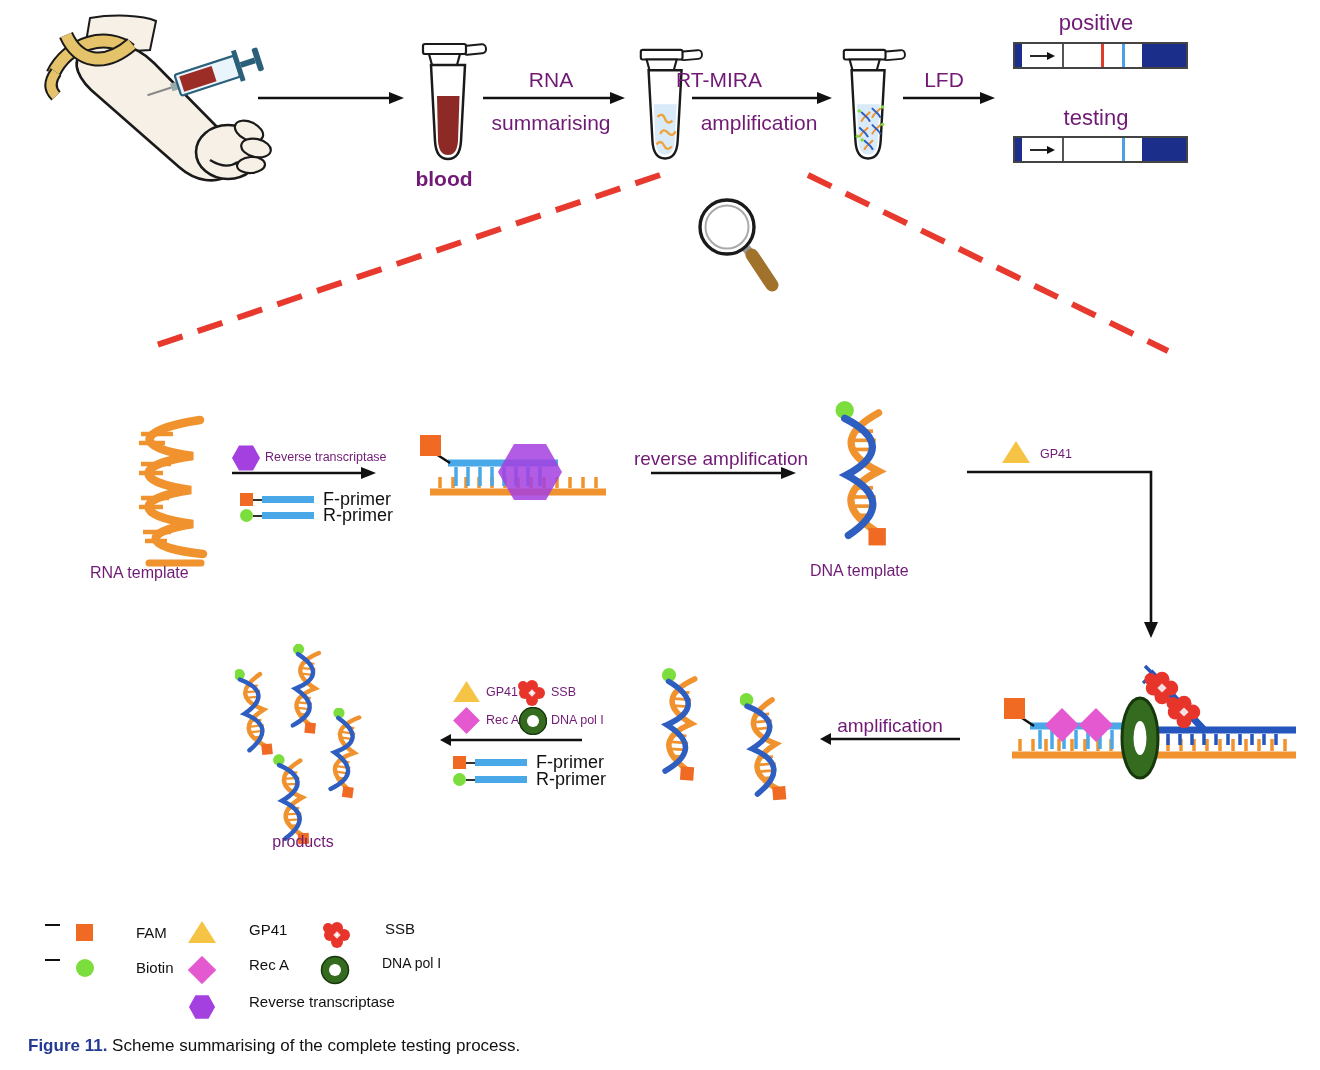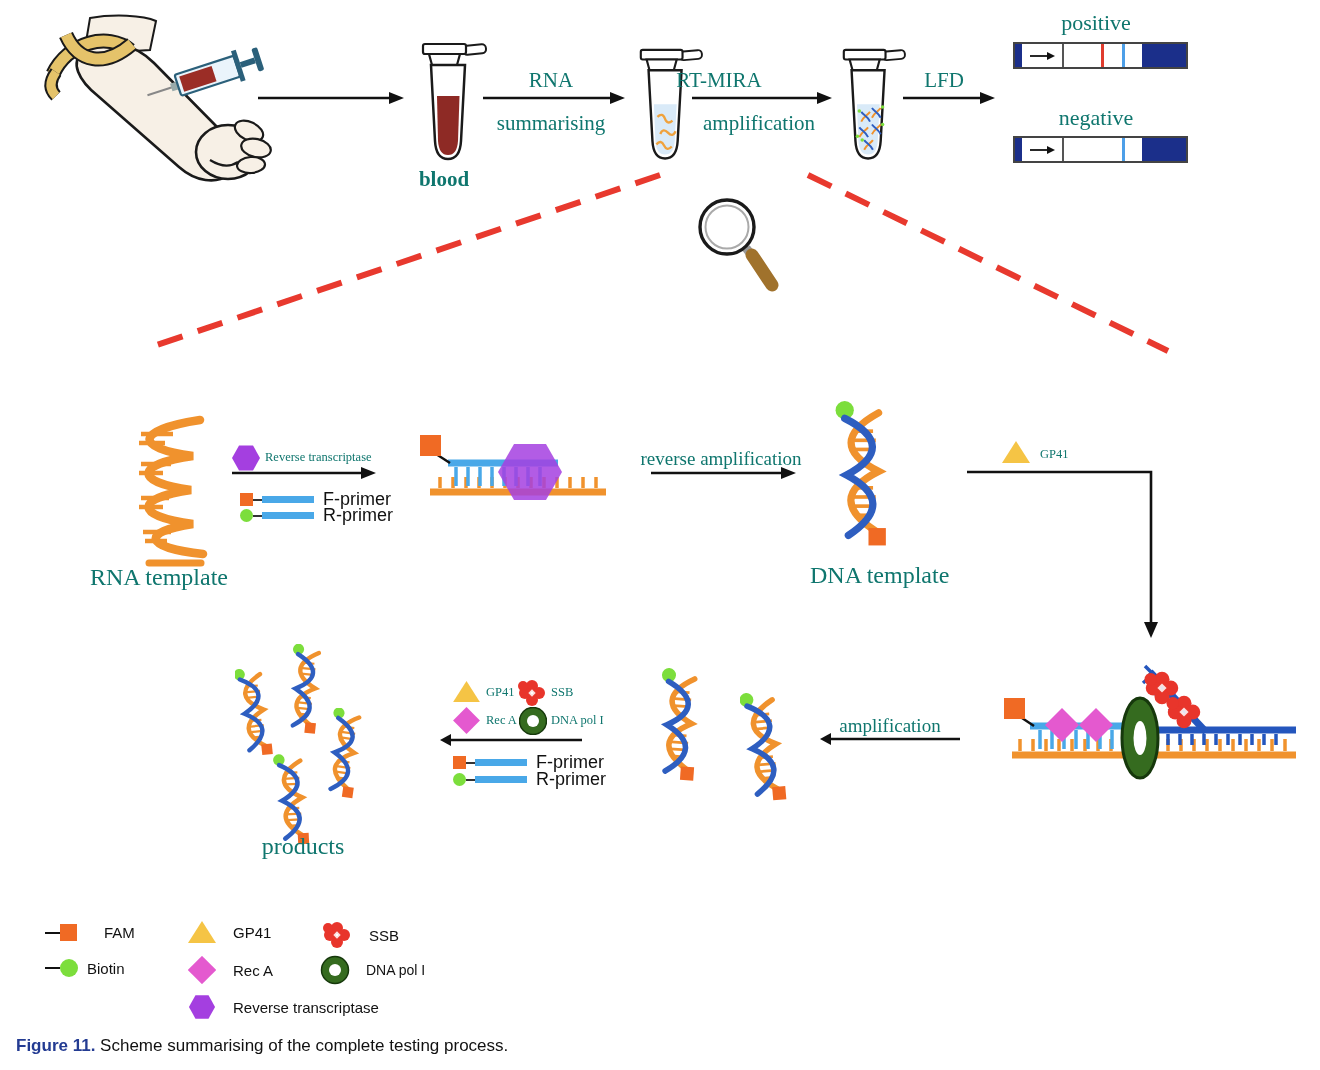--- a/index.html
+++ b/index.html
@@ -1,21 +1,21 @@
 <!DOCTYPE html>
 <html><head>
 <meta charset="utf-8">
 <style>
   html,body{margin:0;padding:0;background:#fff;}
   .canvas{position:relative;width:1320px;height:1070px;background:#fff;overflow:hidden;
           font-family:"Liberation Sans",sans-serif;color:#111;}
   .abs{position:absolute;}
-  .lbl{position:absolute;white-space:nowrap;color:#0f766e;font-family:Liberation Serif, serif;}
+  .lbl{position:absolute;white-space:nowrap;color:#701a75;}
   .lbl.c{transform:translateX(-50%);}
-  .f20{font-size:24px;} .f21{font-size:21px;} .f22{font-size:22px;}
+  .f20{font-size:16px;} .f21{font-size:21px;} .f22{font-size:22px;}
   .f19{font-size:19px;} .f12{font-size:12.5px;}
   .bold{font-weight:bold;}
   svg.arrow line, svg.arrow polyline{stroke:#111;stroke-width:2.6;fill:none;}
   svg.arrow polygon{fill:#111;stroke:none;}
   
   .strip{position:absolute;width:175px;height:27px;border:2px solid #444;background:#fff;box-sizing:border-box;}
   .strip .edge{position:absolute;left:0;top:0;bottom:0;width:7px;background:#1B2F8A;}
   .strip .sbox{position:absolute;left:7px;top:0;bottom:0;width:40px;border-right:2px solid #555;
                display:flex;align-items:center;justify-content:center;}
   .strip .pad{position:absolute;right:0;top:0;bottom:0;width:44px;background:#1B2F8A;}
@@ -23,21 +23,21 @@
   .line.red{background:#E03C2E;left:86px;}
   .line.blue{background:#4D9FE8;left:107px;}
   
   .primer{position:absolute;display:flex;align-items:center;gap:0;}
   .primer .sq{width:13px;height:13px;background:#F06A24;flex:none;}
   .primer .dot{width:13px;height:13px;border-radius:50%;background:#7CDE3C;flex:none;}
   .primer .dash{width:9px;height:2px;background:#333;flex:none;}
   .primer .bar{width:52px;height:7px;background:#49A8E8;flex:none;}
   .primer .plbl{margin-left:9px;font-size:18px;}
   
-  .leg{position:absolute;display:flex;align-items:center;}
+  .leg{position:absolute;display:flex;align-items:flex-start;gap:16px;}
   .leg .tick{width:15px;height:2px;background:#111;flex:none;}
   .leg .llbl{font-size:15px;}
 </style>
 </head>
 <body>
 
 <div class="canvas">
 
   <svg width="0" height="0" style="position:absolute" aria-hidden="true">
     <defs>
@@ -189,21 +189,21 @@
       <svg width="26" height="10" viewBox="0 0 26 10">
         <line x1="1" y1="5" x2="19" y2="5" stroke="#111" stroke-width="1.8"></line>
           <polygon points="18,1 26,5 18,9" fill="#111"></polygon>
       </svg>
     </span>
     <span class="line red"></span>
     <span class="line blue"></span>
     <span class="pad"></span>
   </div>
 
-  <div class="lbl c f22" style="left:1096px;top:105px">negative</div>
+  <div class="lbl c f22" style="left:1096px;top:105px">testing</div>
   <div class="strip" style="left:1013px;top:136px">
     <span class="edge"></span>
     <span class="sbox">
       <svg width="26" height="10" viewBox="0 0 26 10">
         <line x1="1" y1="5" x2="19" y2="5" stroke="#111" stroke-width="1.8"></line>
           <polygon points="18,1 26,5 18,9" fill="#111"></polygon>
       </svg>
     </span>
     <span class="line blue"></span>
     <span class="pad"></span>
@@ -438,21 +438,21 @@
   <div class="lbl c f20" style="left:303px;top:833px">products</div>
 
   <div class="leg" style="left:45px;top:924px">
     <span class="tick"></span>
     <span style="width:17px;height:17px;background:#F06A24;"></span>
     <span class="llbl" style="margin-left:27px">FAM</span>
   </div>
   <div class="leg" style="left:45px;top:959px">
     <span class="tick"></span>
     <span style="width:18px;height:18px;border-radius:50%;background:#7CDE3C;"></span>
-    <span class="llbl" style="margin-left:9px">Biotin</span>
+    <span class="llbl" style="margin-left:26px">Biotin</span>
   </div>
   <div class="leg" style="left:188px;top:921px">
     <svg width="28" height="22" viewBox="0 0 28 22">
         <polygon points="14,0 28,22 0,22" fill="#F5C445"></polygon>
       </svg>
     <span class="llbl" style="margin-left:17px">GP41</span>
   </div>
   <div class="leg" style="left:188px;top:956px">
     <svg width="28" height="28" viewBox="0 0 28 28">
         <rect x="4" y="4" width="20" height="20" transform="rotate(45 14 14)" fill="#E459CF"></rect>
@@ -471,17 +471,17 @@
       </svg>
     <span class="llbl" style="margin-left:17px">SSB</span>
   </div>
   <div class="leg" style="left:320px;top:955px">
     <svg width="30" height="30" viewBox="-15 -15 30 30">
         <use href="#donut"></use>
       </svg>
     <span class="llbl" style="margin-left:16px;font-size:14px">DNA pol I</span>
   </div>
 
-  <div class="abs" style="left:16px;top:1036px;font-size:17px;">
+  <div class="abs" style="left:28px;top:1036px;font-size:17px;">
     <span class="bold" style="color:#233B92">Figure 11.</span><span> Scheme summarising of the complete testing process.</span>
   </div>
 
 </div>
 
 </body></html>

